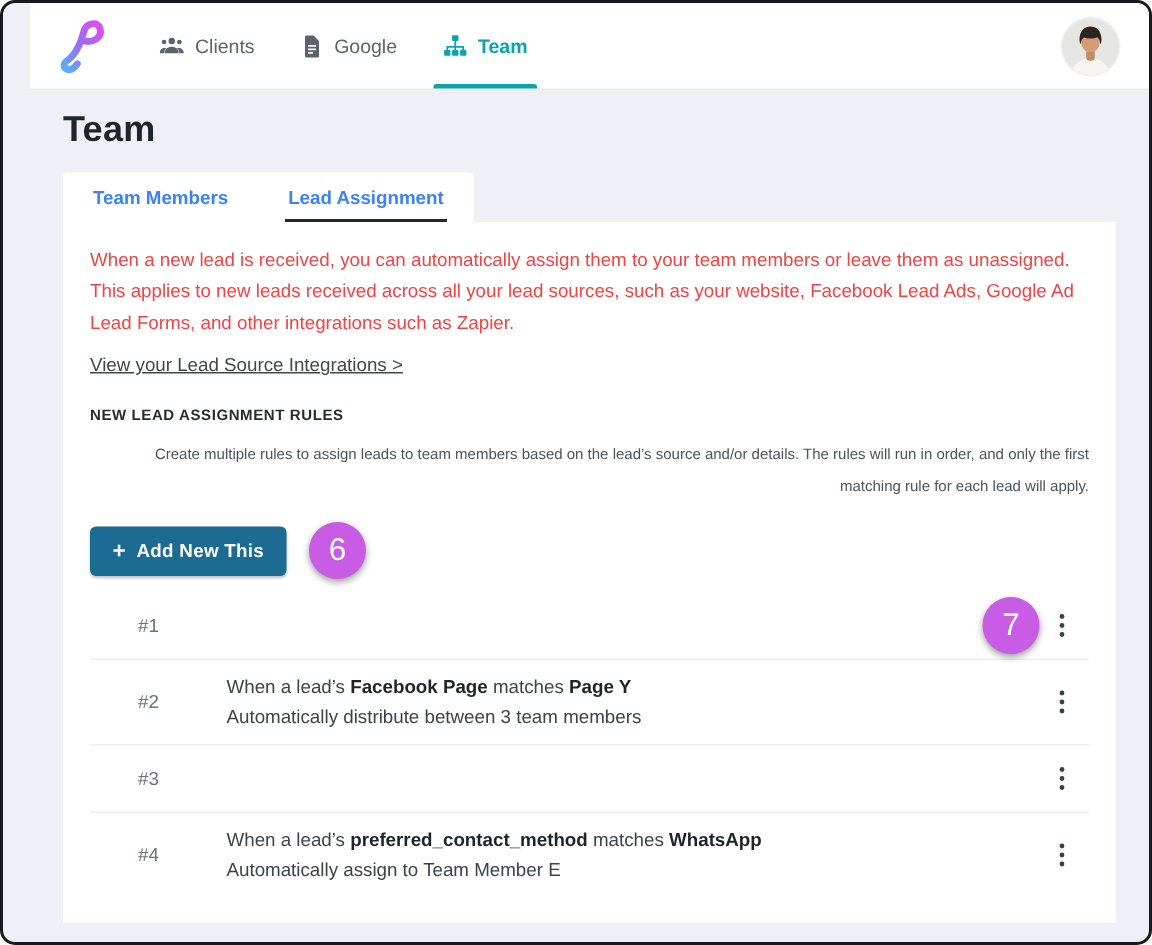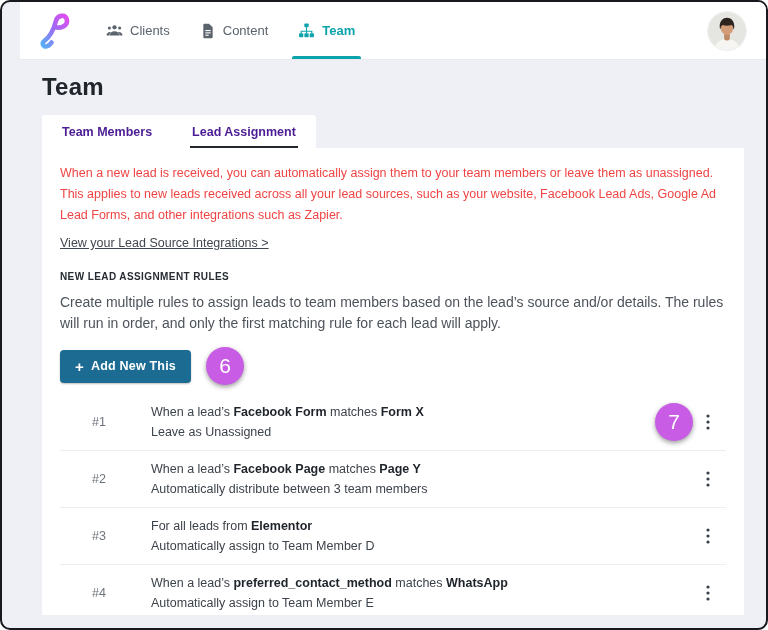--- a/index.html
+++ b/index.html
@@ -17,30 +17,30 @@
   .nav-item.active{color:#0ba3ac;font-weight:700;}
   .nav-item.active::after{content:"";position:absolute;left:-4px;right:-4px;bottom:0;height:3px;
             background:#0ba3ac;border-radius:2px 2px 0 0;}
   .avatar{margin-left:auto;margin-right:20px;width:38px;height:38px;border-radius:50%;overflow:hidden;
           cursor:pointer;box-shadow:0 0 0 1px rgba(0,0,0,.06);}
 
   
   main{flex:1;display:flex;flex-direction:column;padding:13px 22px 13px;overflow:hidden;}
   h1{margin:0 0 14px;font-size:24px;font-weight:700;color:#20242b;letter-spacing:.2px;}
   .tabs{display:inline-flex;align-self:flex-start;background:#ffffff;border-radius:3px 3px 0 0;}
-  .tab{padding:10px 18px 0;font-size:12.5px;font-weight:700;color:#4c1d95;cursor:pointer;}
+  .tab{padding:10px 18px 0;font-size:12.5px;font-weight:700;color:#3b82f6;cursor:pointer;}
   .tab span{display:inline-block;padding:0 2px 7px;border-bottom:2.5px solid transparent;}
   .tab.active span{border-bottom-color:#23272e;text-align:center;}
 
   .card{flex:1;background:#ffffff;padding:15px 18px 14px;overflow:hidden;}
   .intro{margin:0;font-size:12.5px;line-height:21px;color:#ef4444;}
   .link{display:inline-block;margin-top:10px;font-size:12.5px;color:#41474f;font-weight:500;
         text-decoration:underline;cursor:pointer;}
   .rules-heading{margin:20px 0 1px;font-size:10px;font-weight:700;letter-spacing:.4px;color:#272c33;}
-  .rules-desc{margin:10px 0 0;font-size:14px;line-height:21px;color:#4d535b;}
+  .rules-desc{margin:10px 0 0;font-size:10px;line-height:21px;color:#4d535b;text-align:right;}
 
   .btn-row{margin-top:13px;display:flex;align-items:center;gap:15px;}
   .add-btn{display:inline-flex;align-items:center;gap:7px;background:#1b6b92;color:#ffffff;border:none;
            border-radius:4px;padding:9px 15px;font-family:inherit;font-size:12.5px;font-weight:700;
            cursor:pointer;box-shadow:0 1px 2px rgba(0,0,0,.25);letter-spacing:.2px;}
   .add-btn .plus{font-size:15px;font-weight:700;line-height:1;}
 
   .badge{width:38px;height:38px;border-radius:50%;background:#c85ce4;color:#ffffff;display:flex;
          align-items:center;justify-content:center;font-size:21px;
          box-shadow:0 2px 5px rgba(0,0,0,.4);flex:none;}
@@ -92,21 +92,21 @@
 
       <a class="nav-item">
         <span class="nav-icon">
           <svg viewBox="0 0 24 24" width="16" height="16" fill="currentColor" aria-hidden="true">
             <path d="M5 2.5A1.5 1.5 0 016.5 1h7L19 6.5v15a1.5 1.5 0 01-1.5 1.5h-11A1.5 1.5 0 015 21.5z"></path>
             <rect x="8" y="10.5" width="8" height="1.7" fill="#fff"></rect>
             <rect x="8" y="14" width="8" height="1.7" fill="#fff"></rect>
             <rect x="8" y="17.5" width="5" height="1.7" fill="#fff"></rect>
           </svg>
         </span>
-        <span class="nav-label">Content</span>
+        <span class="nav-label">Google</span>
       </a>
 
       <a class="nav-item active">
         <span class="nav-icon">
           <svg viewBox="0 0 24 24" width="17" height="17" aria-hidden="true">
             <rect x="9" y="2" width="6" height="5.5" rx="1" fill="currentColor"></rect>
             <rect x="1.5" y="16" width="6" height="5.5" rx="1" fill="currentColor"></rect>
             <rect x="9" y="16" width="6" height="5.5" rx="1" fill="currentColor"></rect>
             <rect x="16.5" y="16" width="6" height="5.5" rx="1" fill="currentColor"></rect>
             <path fill="none" stroke="currentColor" stroke-width="1.6" d="M12 7.5v4.3M4.5 16v-2.9h15V16M12 11.8V16"></path>
@@ -152,24 +152,20 @@
           <span class="plus">+</span>
           <span>Add New This</span>
         </button>
         <div class="badge">6</div>
       </div>
 
       <div class="rules">
 
         <div class="rule-row">
           <div class="rule-num">#1</div>
-          <div class="rule-lines">
-            <div><span>When a lead’s </span><span class="b">Facebook Form</span><span> matches </span><span class="b">Form X</span></div>
-            <div><span>Leave as Unassigned</span></div>
-          </div>
           <div class="badge badge-7">7</div>
           <button class="kebab">
             <svg width="4" height="16" viewBox="0 0 4 16" fill="#3a4047" aria-hidden="true">
               <circle cx="2" cy="2" r="1.6"></circle>
                 <circle cx="2" cy="8" r="1.6"></circle>
                 <circle cx="2" cy="14" r="1.6"></circle>
             </svg>
           </button>
         </div>
 
@@ -183,24 +179,20 @@
             <svg width="4" height="16" viewBox="0 0 4 16" fill="#3a4047" aria-hidden="true">
               <circle cx="2" cy="2" r="1.6"></circle>
                 <circle cx="2" cy="8" r="1.6"></circle>
                 <circle cx="2" cy="14" r="1.6"></circle>
             </svg>
           </button>
         </div>
 
         <div class="rule-row">
           <div class="rule-num">#3</div>
-          <div class="rule-lines">
-            <div><span>For all leads from </span><span class="b">Elementor</span></div>
-            <div><span>Automatically assign to Team Member D</span></div>
-          </div>
           <button class="kebab">
             <svg width="4" height="16" viewBox="0 0 4 16" fill="#3a4047" aria-hidden="true">
               <circle cx="2" cy="2" r="1.6"></circle>
                 <circle cx="2" cy="8" r="1.6"></circle>
                 <circle cx="2" cy="14" r="1.6"></circle>
             </svg>
           </button>
         </div>
 
         <div class="rule-row">

